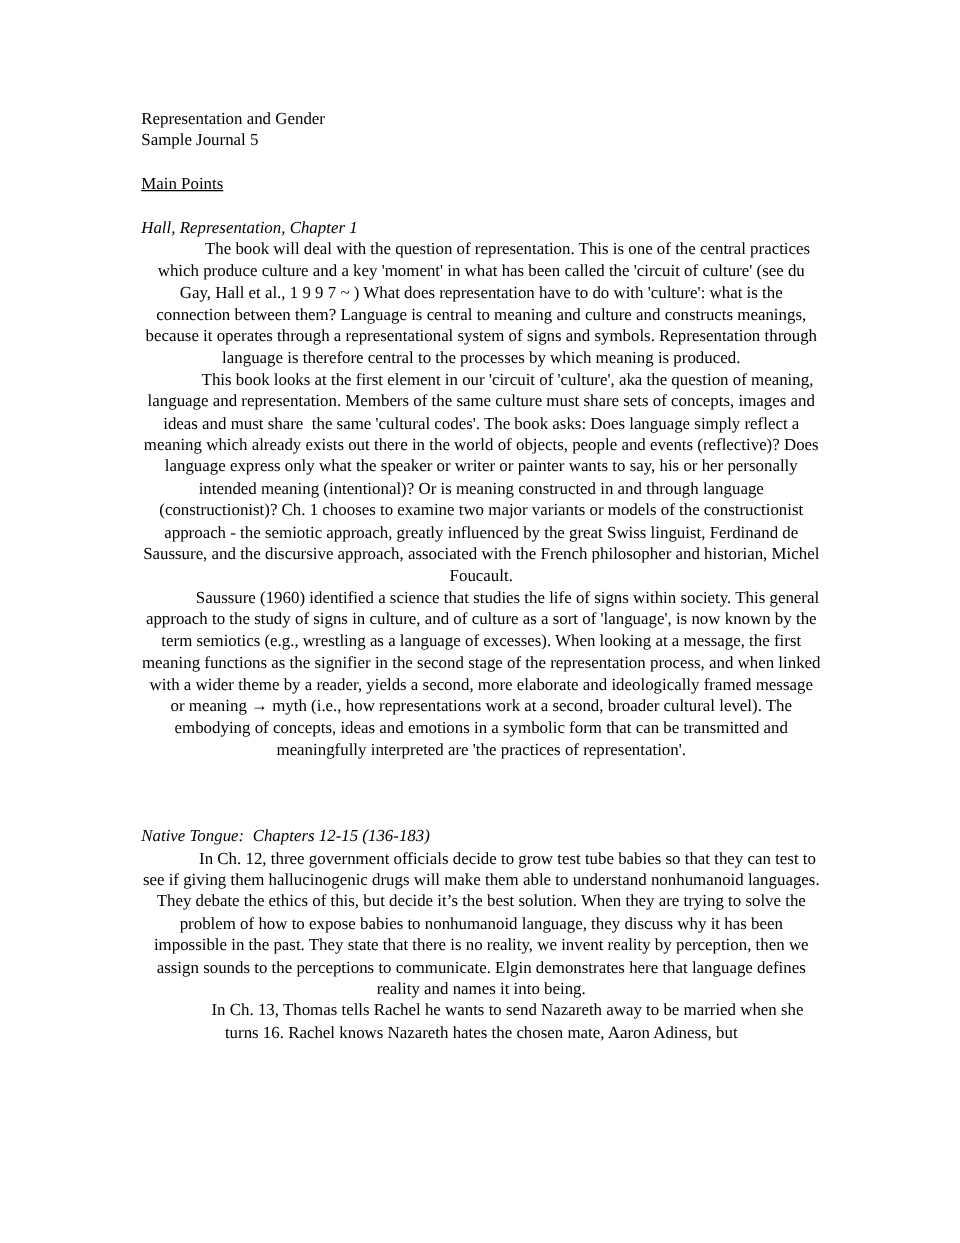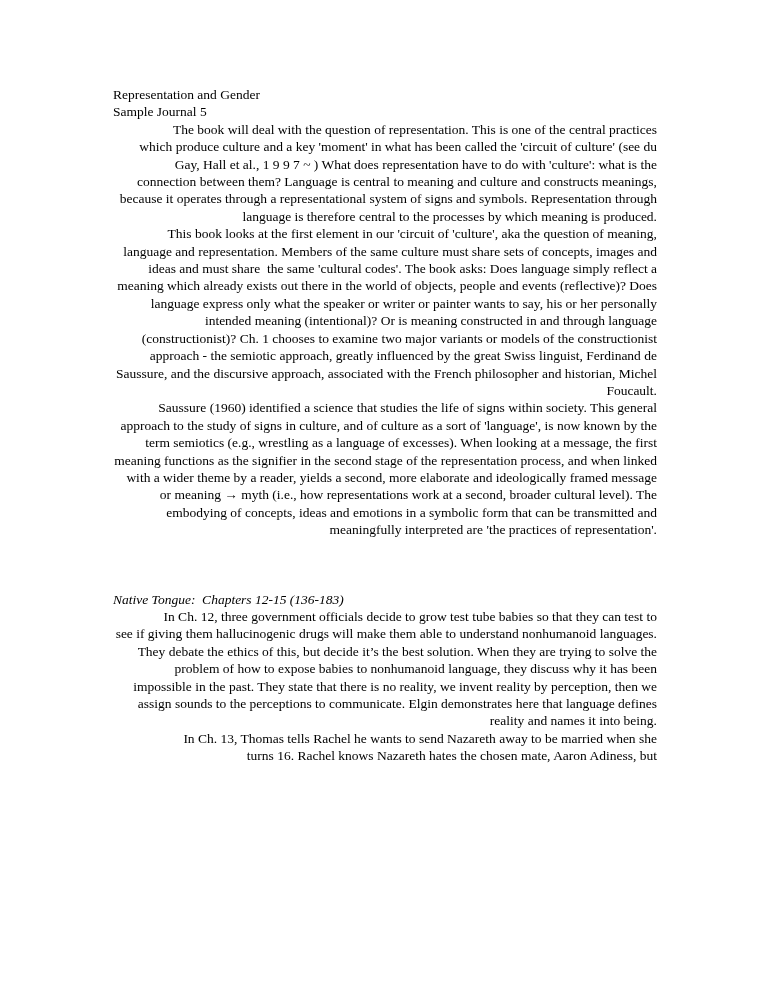--- a/index.html
+++ b/index.html
@@ -37,33 +37,35 @@
     margin: 17.4px 0 0 0;
     font-style: italic;
     white-space: pre-wrap;
   }
   .section-title.big-gap {
     margin-top: 52px;
   }
   .para {
     margin: 0;
     text-indent: 42px;
-    text-align: right;
+    text-align: center;
     white-space: pre-wrap;
   }
 </style>
 </head>
 <body>
 
 <div class="page">
 
   <p class="hdr-line">Representation and Gender</p>
   <p class="hdr-line">Sample Journal 5</p>
 
+  <p class="main-heading">Main Points</p>
 
+  <p class="section-title">Hall, Representation, Chapter 1</p>
   <p class="para">The book will deal with the question of representation. This is one of the central practices which produce culture and a key 'moment' in what has been called the 'circuit of culture' (see du Gay, Hall et al., 1 9 9 7 ~ ) What does representation have to do with 'culture': what is the connection between them? Language is central to meaning and culture and constructs meanings, because it operates through a representational system of signs and symbols. Representation through language is therefore central to the processes by which meaning is produced.</p>
   <p class="para">This book looks at the first element in our 'circuit of 'culture', aka the question of meaning, language and representation. Members of the same culture must share sets of concepts, images and ideas and must share  the same 'cultural codes'. The book asks: Does language simply reflect a meaning which already exists out there in the world of objects, people and events (reflective)? Does language express only what the speaker or writer or painter wants to say, his or her personally intended meaning (intentional)? Or is meaning constructed in and through language (constructionist)? Ch. 1 chooses to examine two major variants or models of the constructionist approach - the semiotic approach, greatly influenced by the great Swiss linguist, Ferdinand de Saussure, and the discursive approach, associated with the French philosopher and historian, Michel Foucault.</p>
   <p class="para">Saussure (1960) identified a science that studies the life of signs within society. This general approach to the study of signs in culture, and of culture as a sort of 'language', is now known by the term semiotics (e.g., wrestling as a language of excesses). When looking at a message, the first meaning functions as the signifier in the second stage of the representation process, and when linked with a wider theme by a reader, yields a second, more elaborate and ideologically framed message or meaning → myth (i.e., how representations work at a second, broader cultural level). The embodying of concepts, ideas and emotions in a symbolic form that can be transmitted and meaningfully interpreted are 'the practices of representation'.</p>
 
   <p class="section-title big-gap">Native Tongue:  Chapters 12-15 (136-183)</p>
   <p class="para">In Ch. 12, three government officials decide to grow test tube babies so that they can test to see if giving them hallucinogenic drugs will make them able to understand nonhumanoid languages. They debate the ethics of this, but decide it’s the best solution. When they are trying to solve the problem of how to expose babies to nonhumanoid language, they discuss why it has been impossible in the past. They state that there is no reality, we invent reality by perception, then we assign sounds to the perceptions to communicate. Elgin demonstrates here that language defines reality and names it into being.</p>
   <p class="para">In Ch. 13, Thomas tells Rachel he wants to send Nazareth away to be married when she turns 16. Rachel knows Nazareth hates the chosen mate, Aaron Adiness, but</p>
 
 </div>
 

